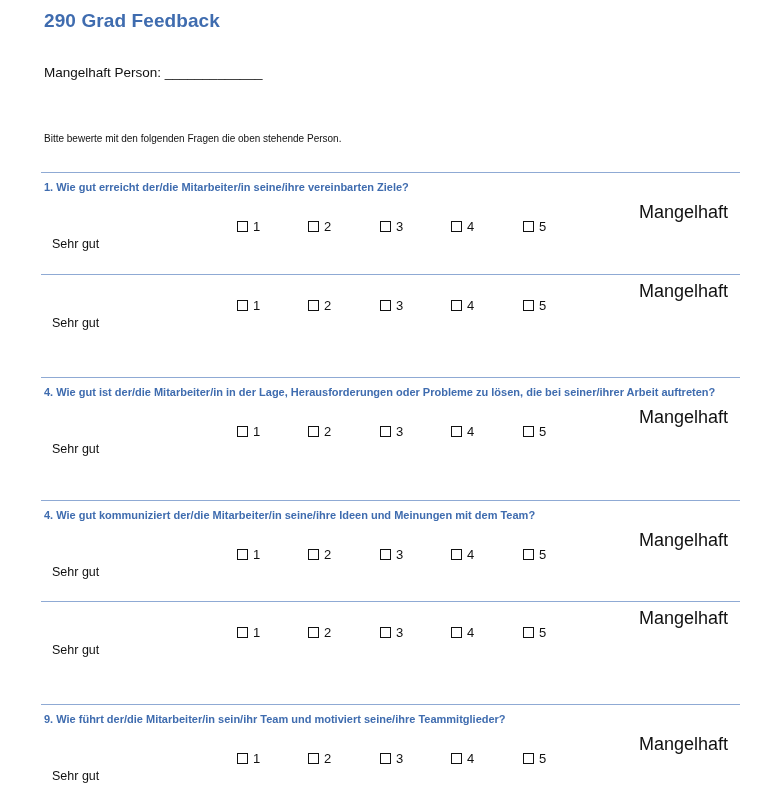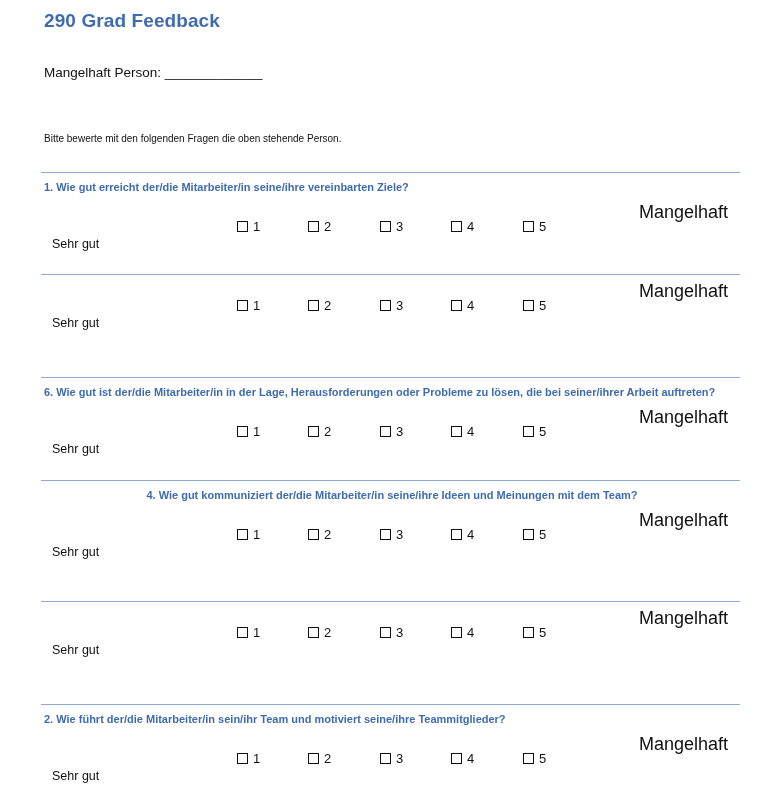--- a/index.html
+++ b/index.html
@@ -98,47 +98,47 @@
           <span class="box"></span>
           <span>4</span>
         </label>
         <label class="opt" style="left: 482px;">
           <span class="box"></span>
           <span>5</span>
         </label>
       </div>
     </div>
     <div class="question" style="top: 377px;">
-      <p class="q-text">6. Wie gut ist der/die Mitarbeiter/in in der Lage, Herausforderungen oder Probleme zu lösen, die bei seiner/ihrer Arbeit auftreten?</p>
-      <div class="scale-row">
-        <span class="lbl-left">Sehr gut</span>
-        <span class="lbl-right">Mangelhaft</span>
-        <label class="opt" style="left: 196px;">
-          <span class="box"></span>
-          <span>1</span>
-        </label>
-        <label class="opt" style="left: 267px;">
-          <span class="box"></span>
-          <span>2</span>
-        </label>
-        <label class="opt" style="left: 339px;">
-          <span class="box"></span>
-          <span>3</span>
-        </label>
-        <label class="opt" style="left: 410px;">
-          <span class="box"></span>
-          <span>4</span>
-        </label>
-        <label class="opt" style="left: 482px;">
-          <span class="box"></span>
-          <span>5</span>
-        </label>
-      </div>
-    </div>
-    <div class="question" style="top: 480px; text-align: center;">
+      <p class="q-text">4. Wie gut ist der/die Mitarbeiter/in in der Lage, Herausforderungen oder Probleme zu lösen, die bei seiner/ihrer Arbeit auftreten?</p>
+      <div class="scale-row">
+        <span class="lbl-left">Sehr gut</span>
+        <span class="lbl-right">Mangelhaft</span>
+        <label class="opt" style="left: 196px;">
+          <span class="box"></span>
+          <span>1</span>
+        </label>
+        <label class="opt" style="left: 267px;">
+          <span class="box"></span>
+          <span>2</span>
+        </label>
+        <label class="opt" style="left: 339px;">
+          <span class="box"></span>
+          <span>3</span>
+        </label>
+        <label class="opt" style="left: 410px;">
+          <span class="box"></span>
+          <span>4</span>
+        </label>
+        <label class="opt" style="left: 482px;">
+          <span class="box"></span>
+          <span>5</span>
+        </label>
+      </div>
+    </div>
+    <div class="question" style="top: 500px;">
       <p class="q-text">4. Wie gut kommuniziert der/die Mitarbeiter/in seine/ihre Ideen und Meinungen mit dem Team?</p>
       <div class="scale-row">
         <span class="lbl-left">Sehr gut</span>
         <span class="lbl-right">Mangelhaft</span>
         <label class="opt" style="left: 196px;">
           <span class="box"></span>
           <span>1</span>
         </label>
         <label class="opt" style="left: 267px;">
           <span class="box"></span>
@@ -178,21 +178,21 @@
           <span class="box"></span>
           <span>4</span>
         </label>
         <label class="opt" style="left: 482px;">
           <span class="box"></span>
           <span>5</span>
         </label>
       </div>
     </div>
     <div class="question" style="top: 704px;">
-      <p class="q-text">2. Wie führt der/die Mitarbeiter/in sein/ihr Team und motiviert seine/ihre Teammitglieder?</p>
+      <p class="q-text">9. Wie führt der/die Mitarbeiter/in sein/ihr Team und motiviert seine/ihre Teammitglieder?</p>
       <div class="scale-row">
         <span class="lbl-left">Sehr gut</span>
         <span class="lbl-right">Mangelhaft</span>
         <label class="opt" style="left: 196px;">
           <span class="box"></span>
           <span>1</span>
         </label>
         <label class="opt" style="left: 267px;">
           <span class="box"></span>
           <span>2</span>

